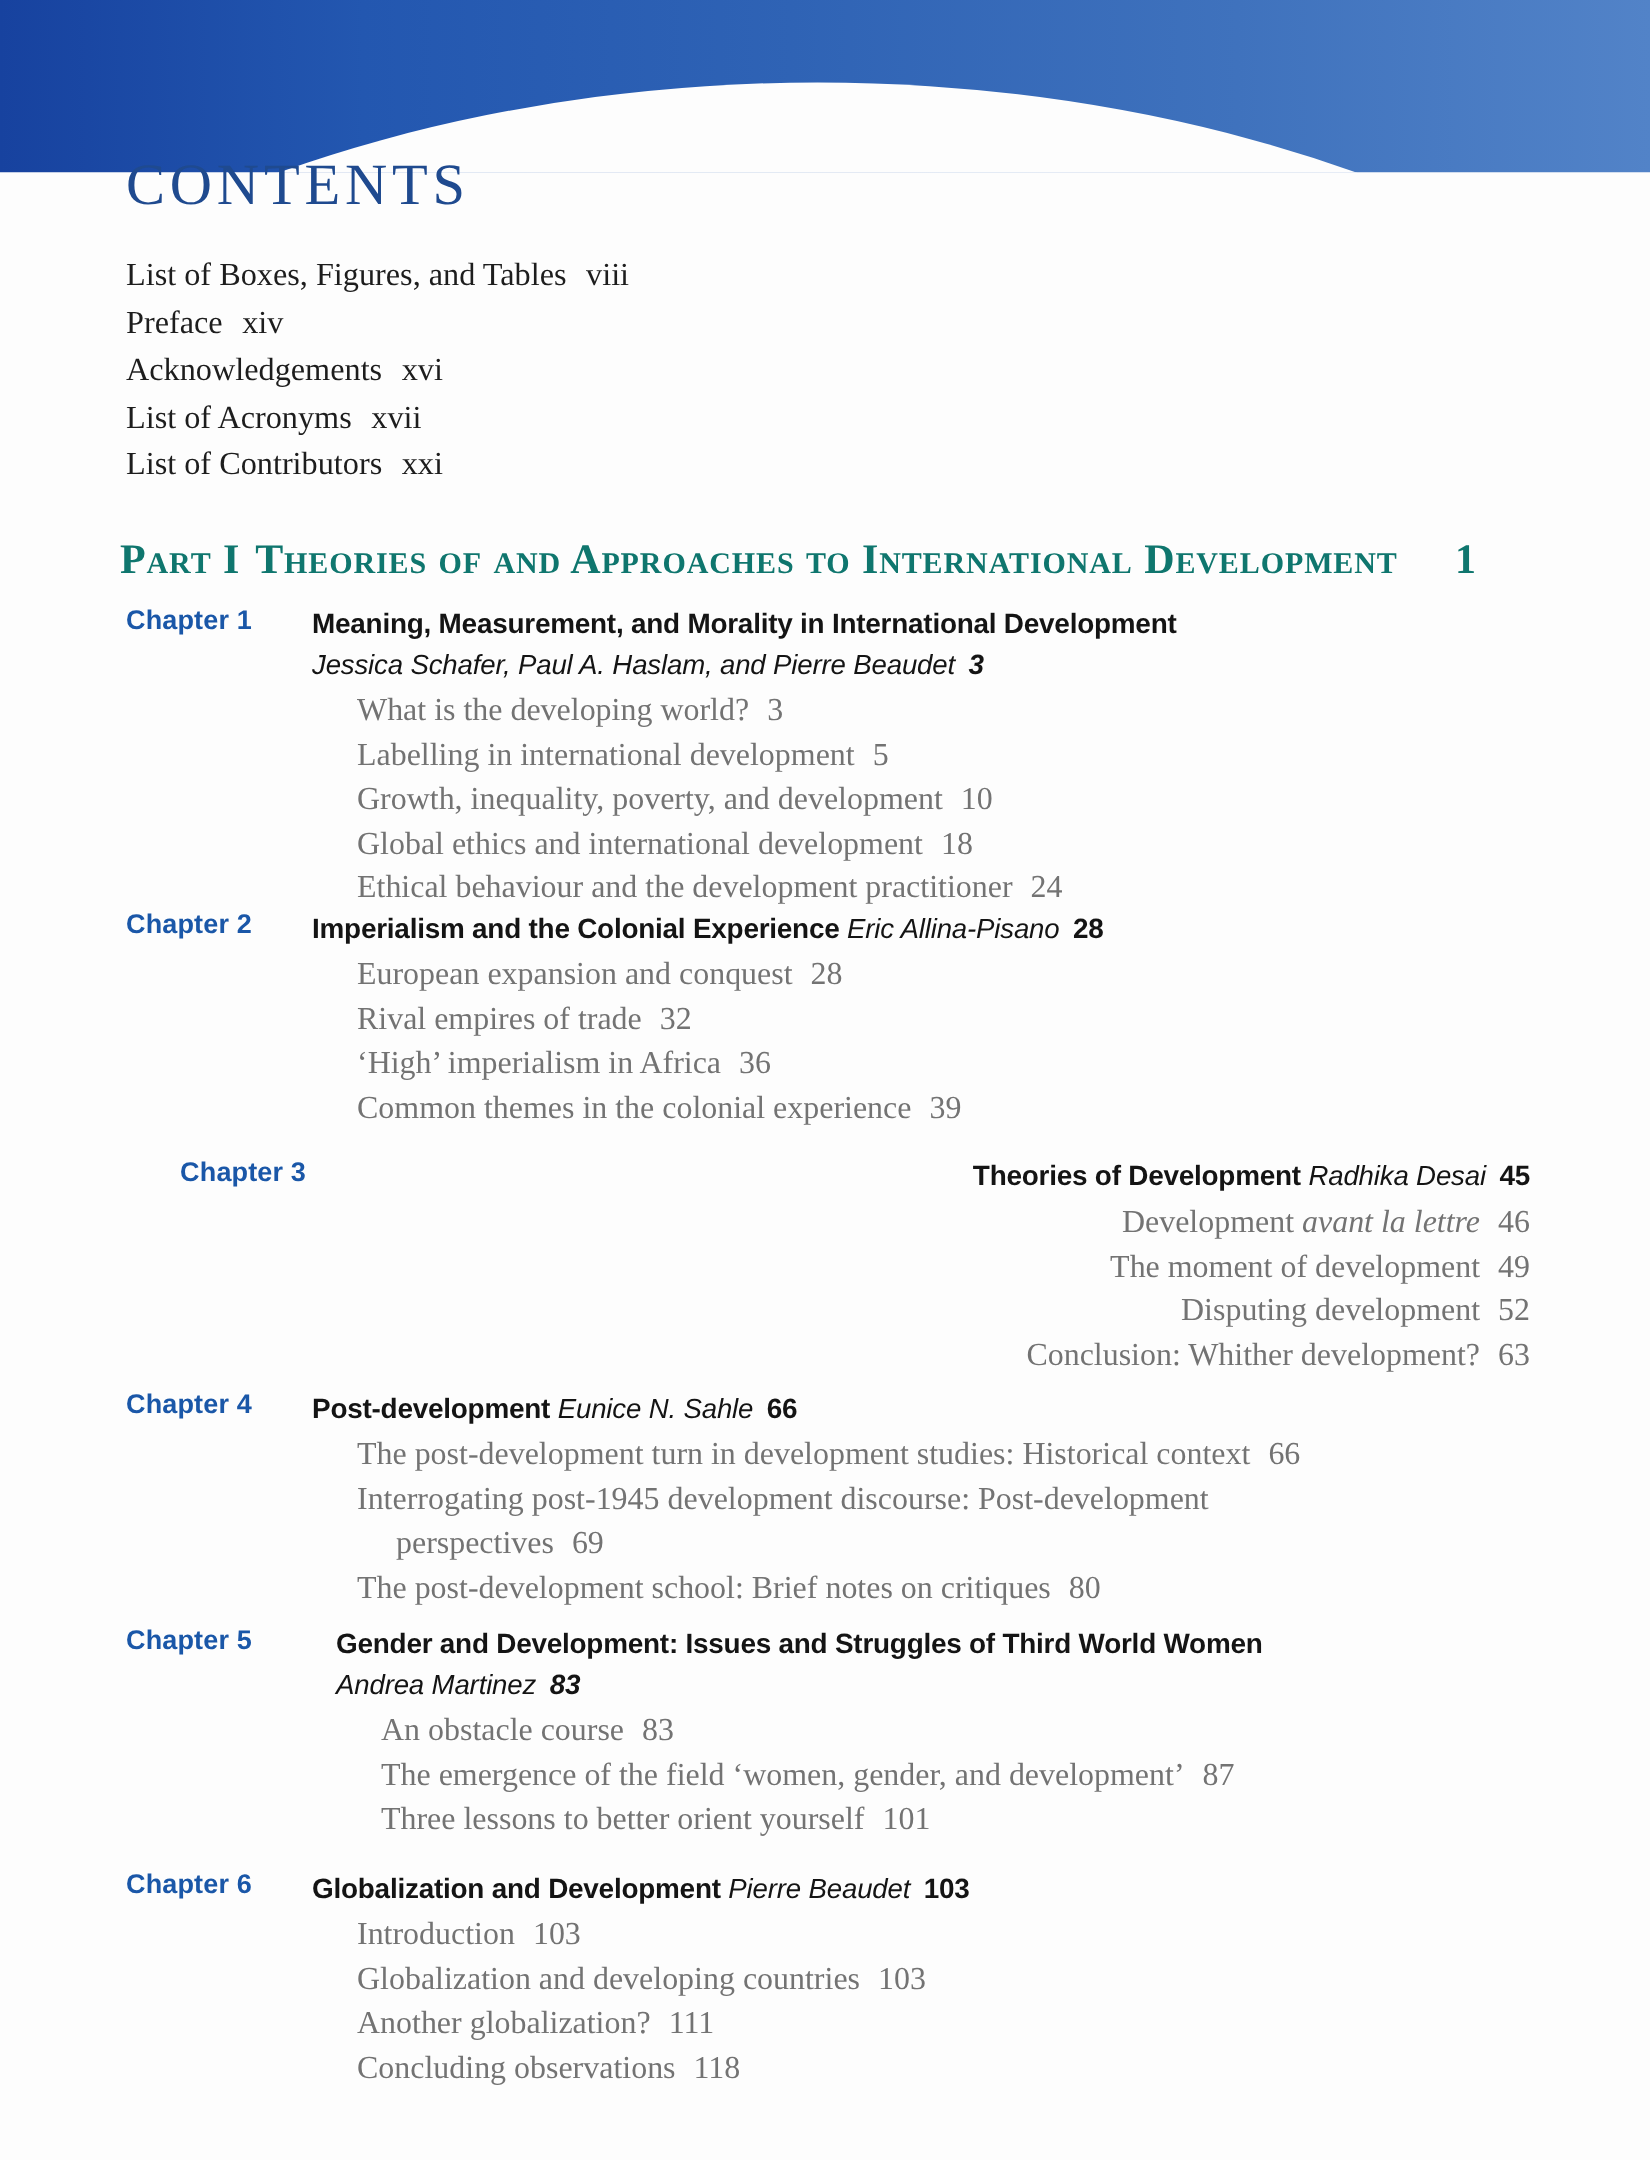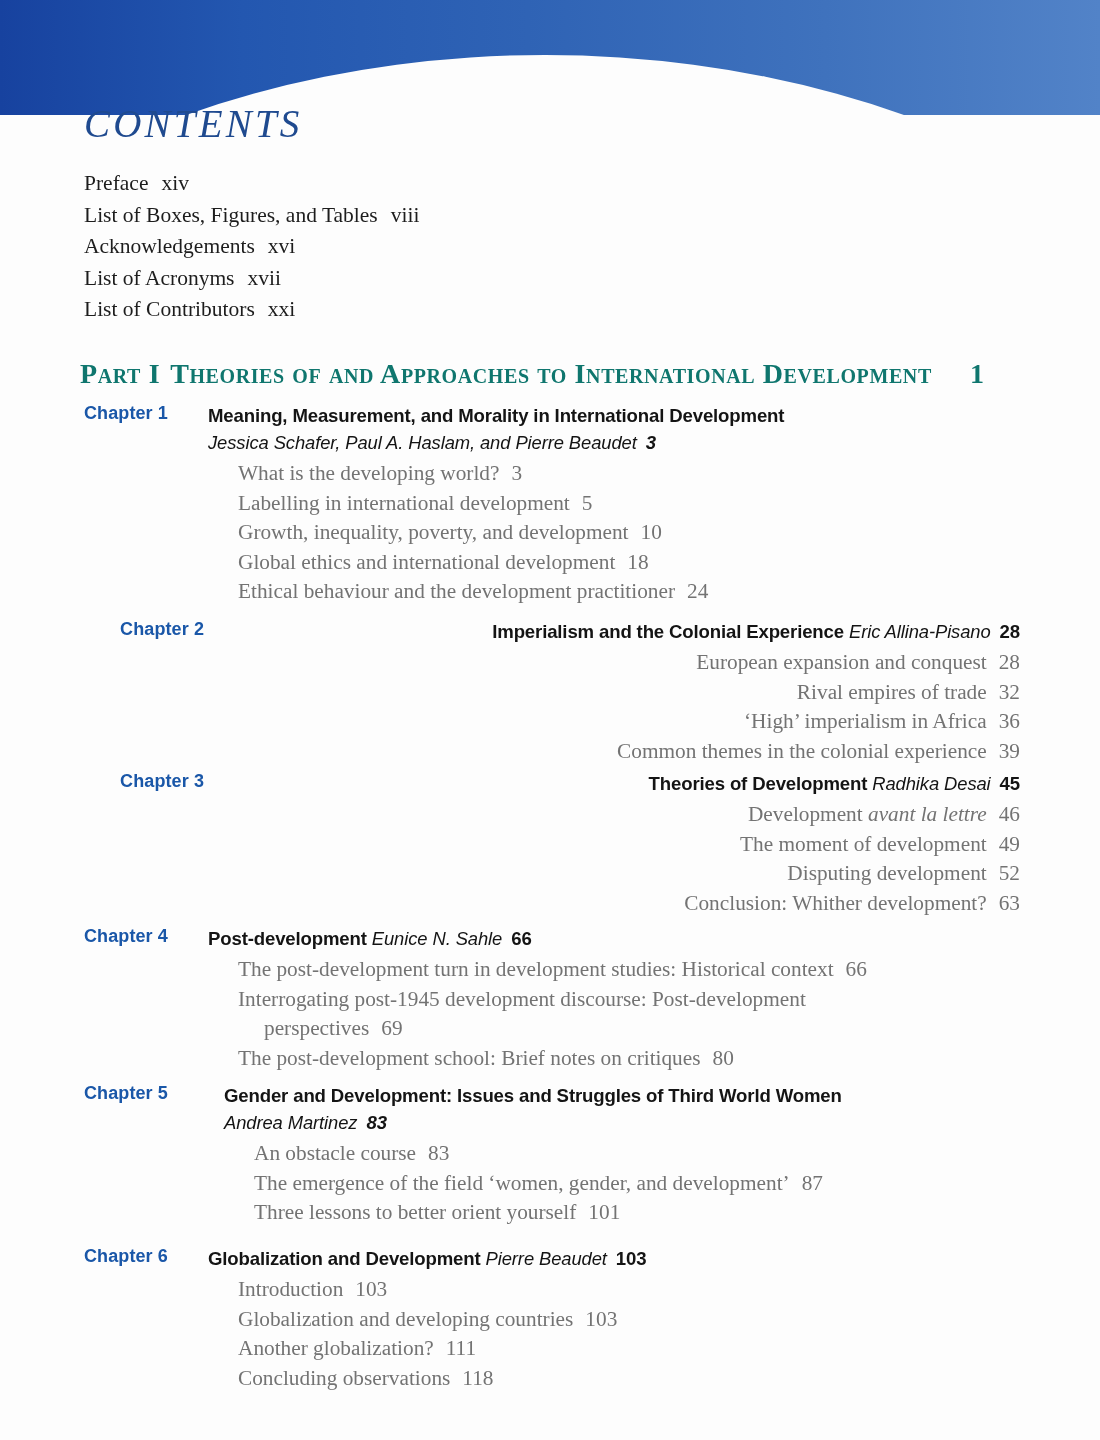--- a/index.html
+++ b/index.html
@@ -37,21 +37,20 @@
   .contents-title {
     position: absolute;
     left: 84px;
     top: 104px;
     font-family: "Liberation Serif", serif;
     font-size: 39px;
     letter-spacing: 3.2px;
     color: #1f4a8f;
     font-weight: 400;
     line-height: 1;
-    font-style: italic;
   }
 
   .frontmatter {
     position: absolute;
     left: 84px;
     top: 168px;
     width: 700px;
   }
   .fm-row {
     font-size: 21.5px;
@@ -172,24 +171,24 @@
     <ellipse cx="545" cy="560" rx="760" ry="505" fill="#fdfdfd"></ellipse>
   </svg>
 </div>
 
 <div class="page">
 
   <div class="contents-title">CONTENTS</div>
 
   <div class="frontmatter">
     <div class="fm-row">
+      <span class="fm-label">List of Boxes, Figures, and Tables</span><span class="fm-page">viii</span>
+    </div>
+    <div class="fm-row">
       <span class="fm-label">Preface</span><span class="fm-page">xiv</span>
-    </div>
-    <div class="fm-row">
-      <span class="fm-label">List of Boxes, Figures, and Tables</span><span class="fm-page">viii</span>
     </div>
     <div class="fm-row">
       <span class="fm-label">Acknowledgements</span><span class="fm-page">xvi</span>
     </div>
     <div class="fm-row">
       <span class="fm-label">List of Acronyms</span><span class="fm-page">xvii</span>
     </div>
     <div class="fm-row">
       <span class="fm-label">List of Contributors</span><span class="fm-page">xxi</span>
     </div>
@@ -210,21 +209,21 @@
       <div class="sections">
         <div class="section-row"><span>What is the developing world?</span><span class="sec-page">3</span></div>
         <div class="section-row"><span>Labelling in international development</span><span class="sec-page">5</span></div>
         <div class="section-row"><span>Growth, inequality, poverty, and development</span><span class="sec-page">10</span></div>
         <div class="section-row"><span>Global ethics and international development</span><span class="sec-page">18</span></div>
         <div class="section-row"><span>Ethical behaviour and the development practitioner</span><span class="sec-page">24</span></div>
       </div>
     </div>
   </div>
 
-  <div class="chapter" style="top:619px;text-align:right;">
+  <div class="chapter" style="top:606px;">
     <div class="ch-label">Chapter 2</div>
     <div class="ch-body">
       <div class="ch-title">
         <span>Imperialism and the Colonial Experience</span>
         <span class="ch-author">Eric Allina-Pisano</span><span class="ch-page">28</span>
       </div>
       <div class="sections">
         <div class="section-row"><span>European expansion and conquest</span><span class="sec-page">28</span></div>
         <div class="section-row"><span>Rival empires of trade</span><span class="sec-page">32</span></div>
         <div class="section-row"><span>‘High’ imperialism in Africa</span><span class="sec-page">36</span></div>

